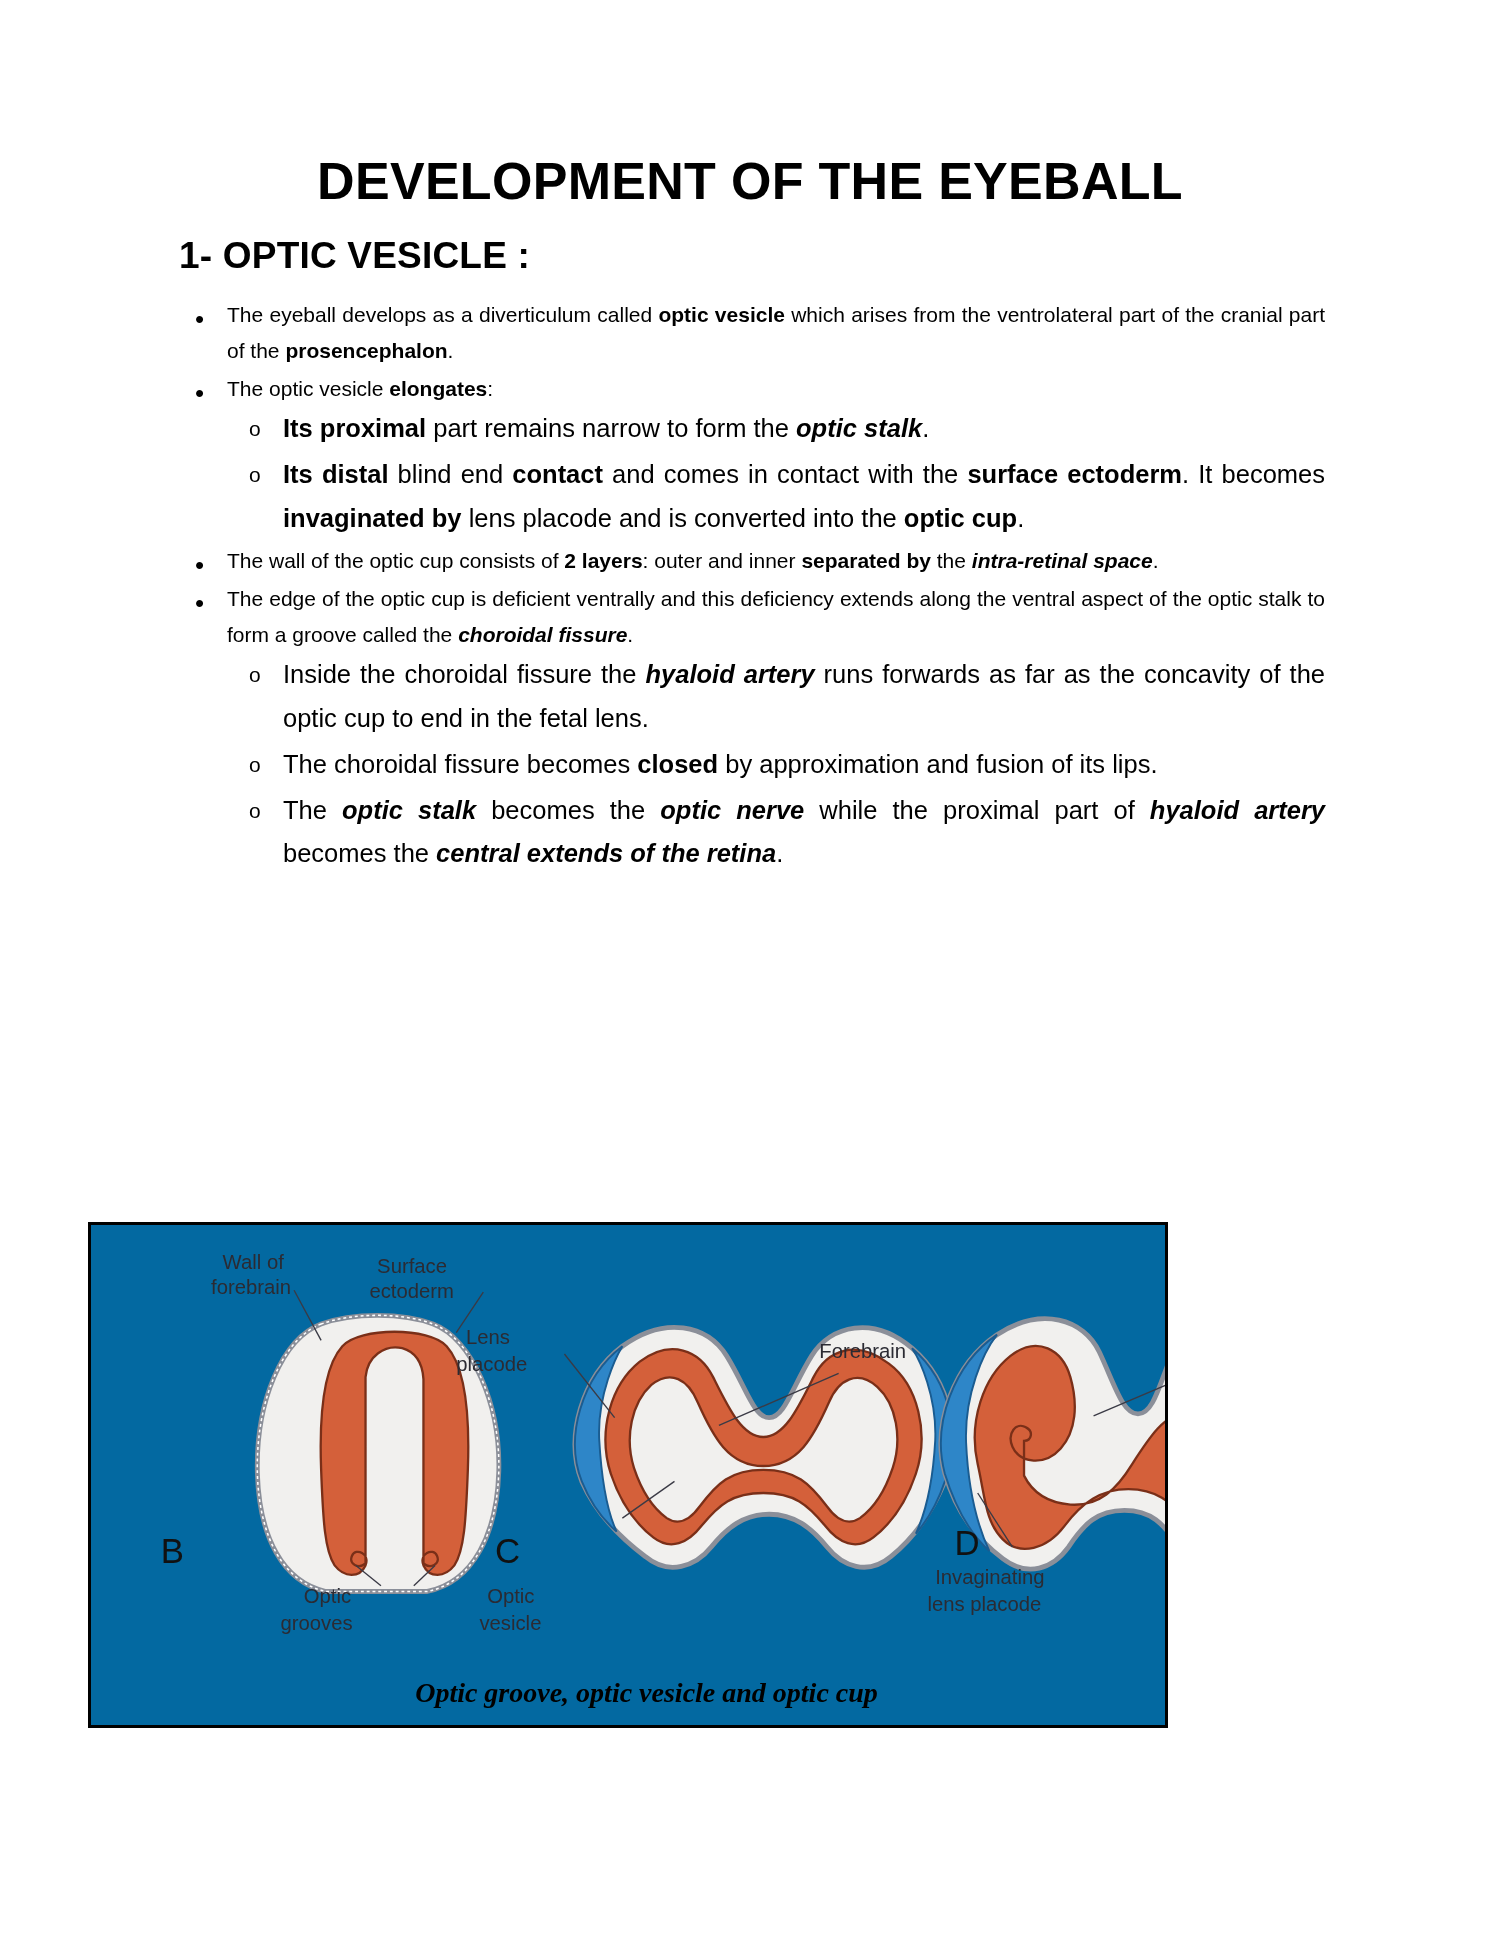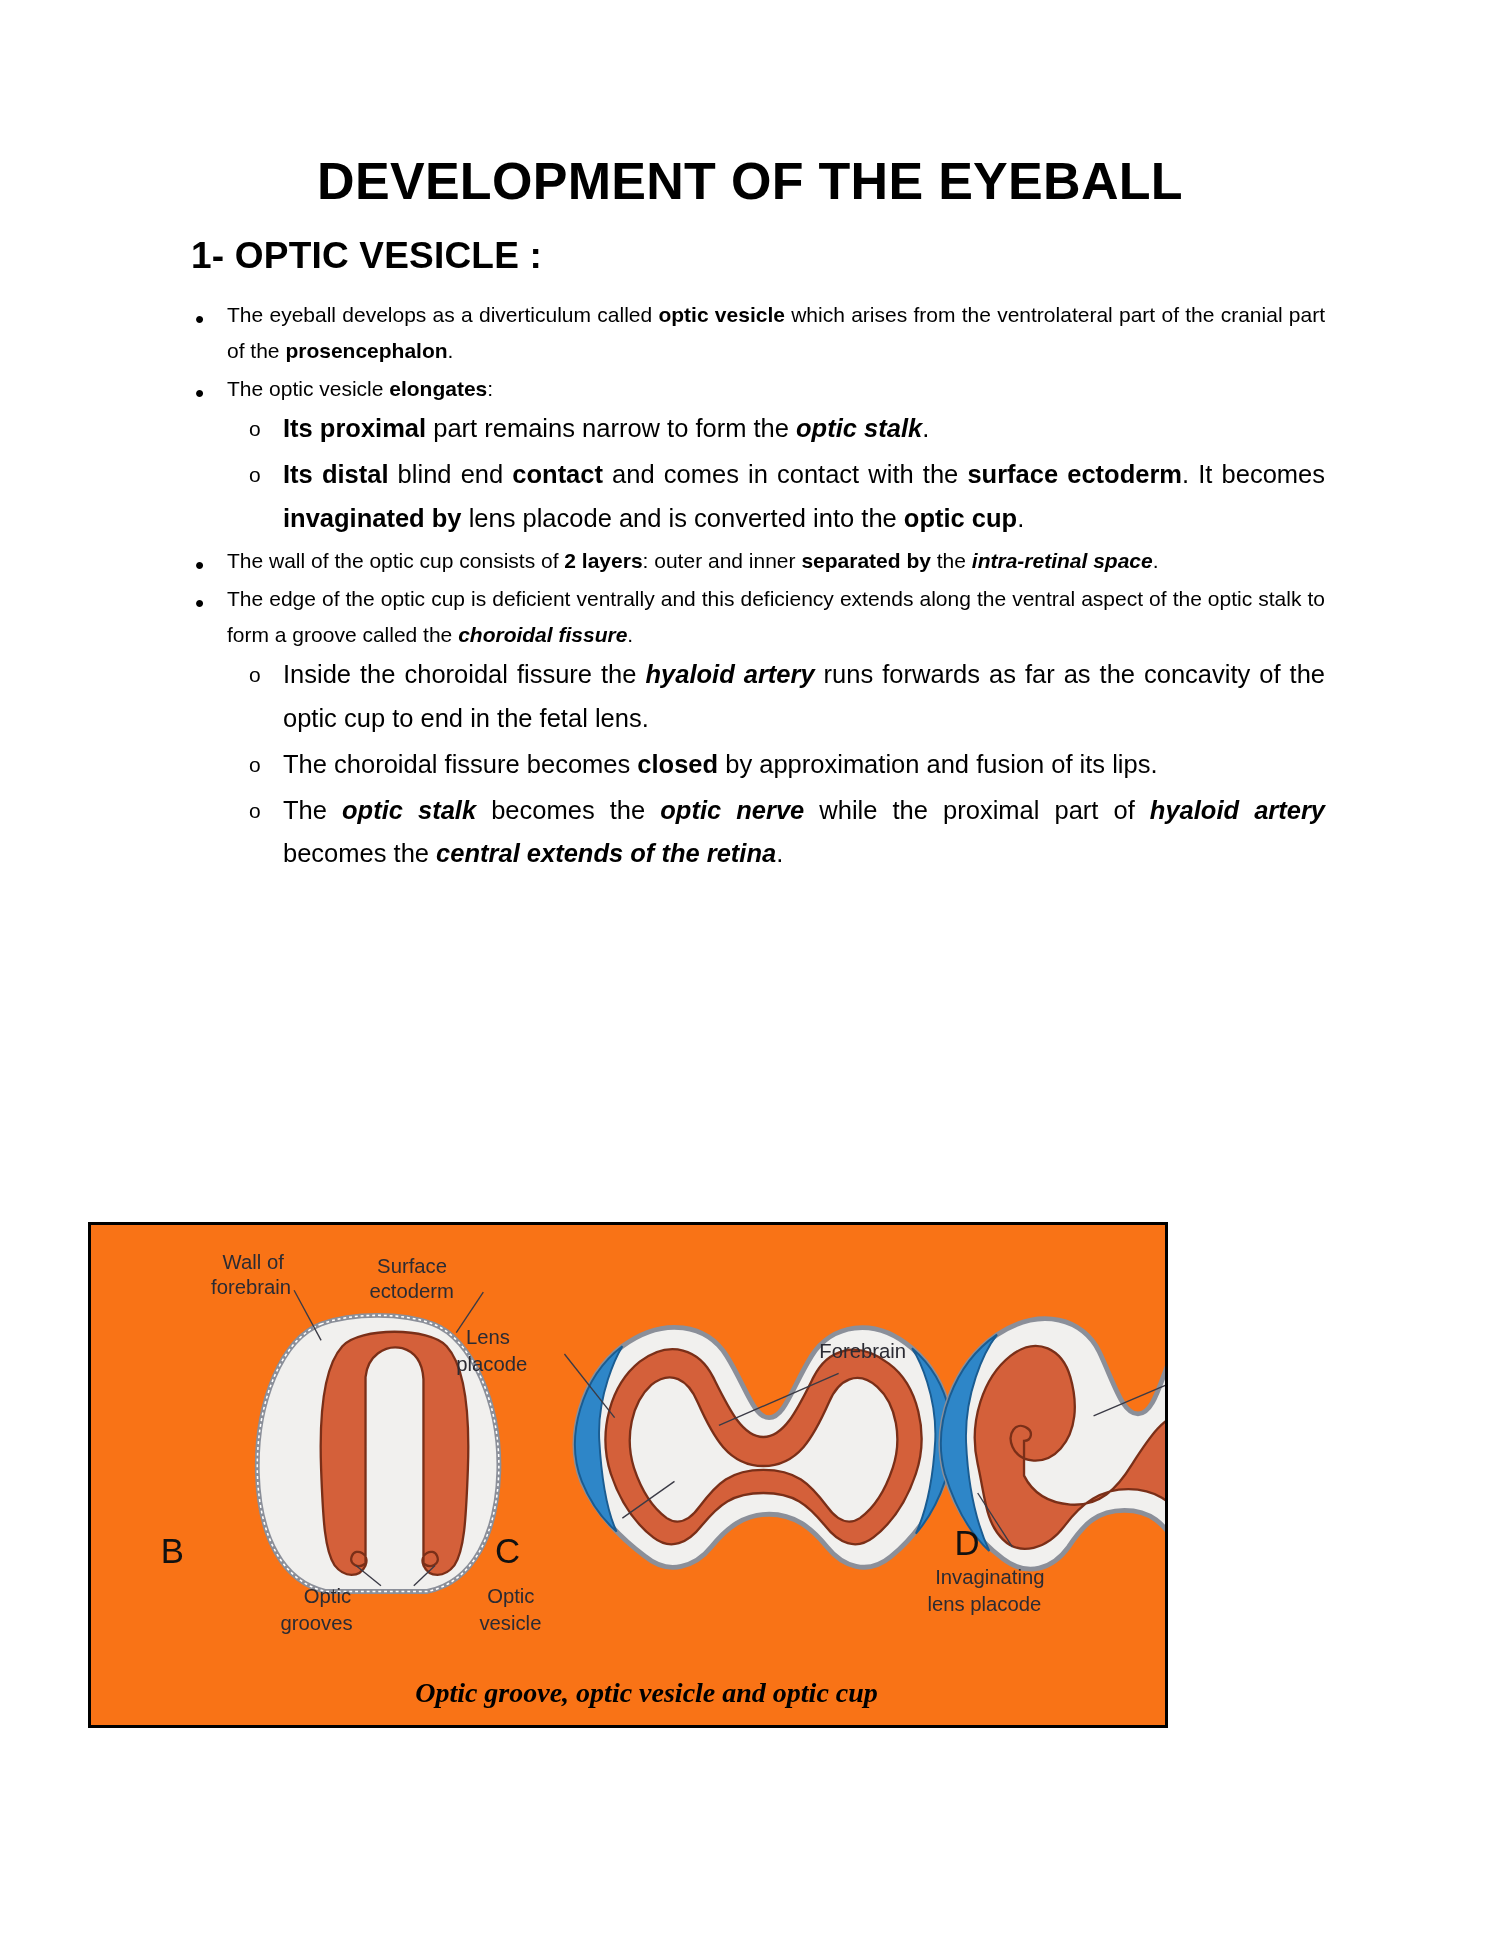--- a/index.html
+++ b/index.html
@@ -28,21 +28,21 @@
     font-weight: bold;
     text-align: center;
     letter-spacing: 0.3px;
     margin: 0 0 10px 0;
     line-height: 1.2;
   }
 
   .section-heading {
     font-size: 37px;
     font-weight: bold;
-    margin: 22px 0 18px 16px;
+    margin: 22px 0 18px 4px;
     line-height: 1.2;
     letter-spacing: 0.2px;
   }
 
   ul.level1 {
     list-style: none;
     margin: 0;
     padding: 0;
   }
   ul.level1 > li {
@@ -99,21 +99,21 @@
 
   
   .figure-box {
     position: absolute;
     left: 88px;
     top: 1222px;
     width: 1080px;
     height: 506px;
     border: 3px solid #000000;
     box-sizing: border-box;
-    background: #f97316;
+    background: #0369a1;
     padding-left: 37px;
   }
   .figure-inner {
     position: relative;
     width: 100%;
     height: 100%;
   }
   .fig-svg {
     position: absolute;
     left: 0;

